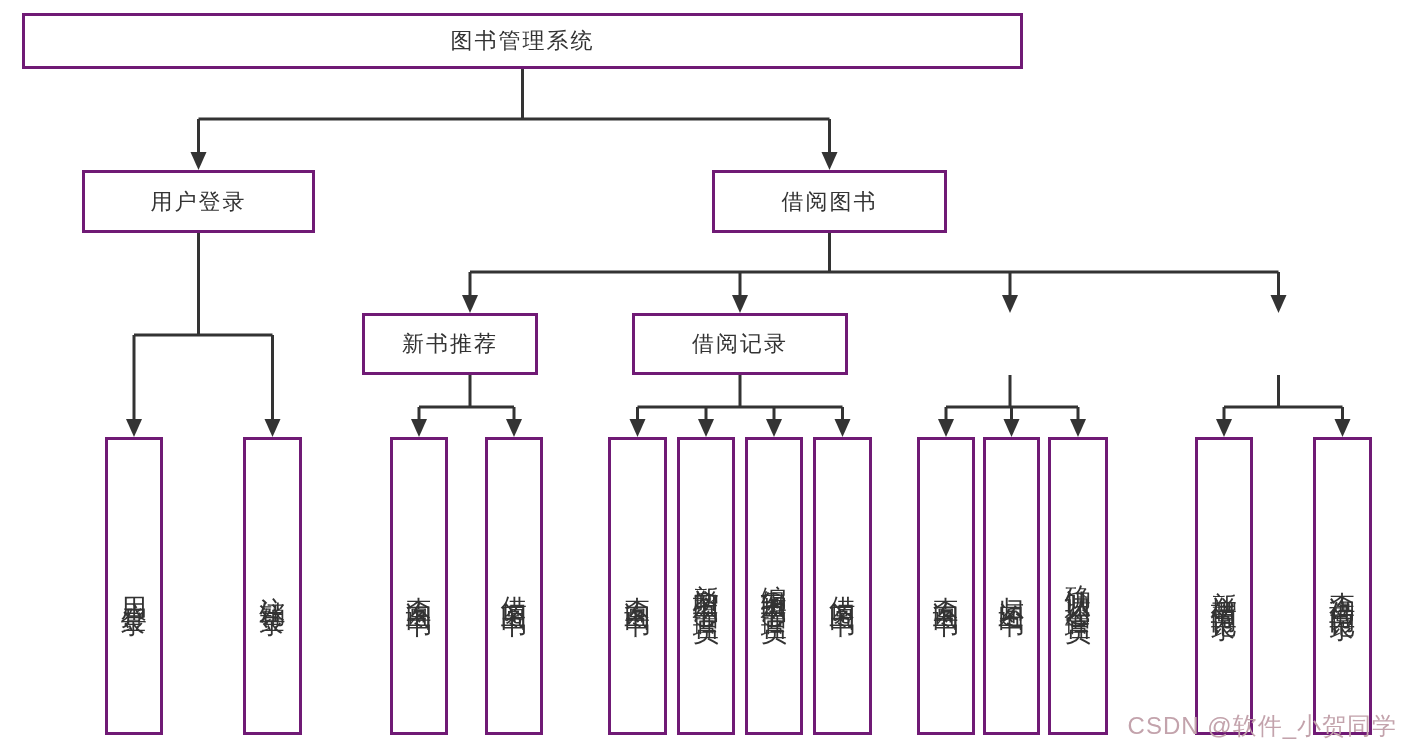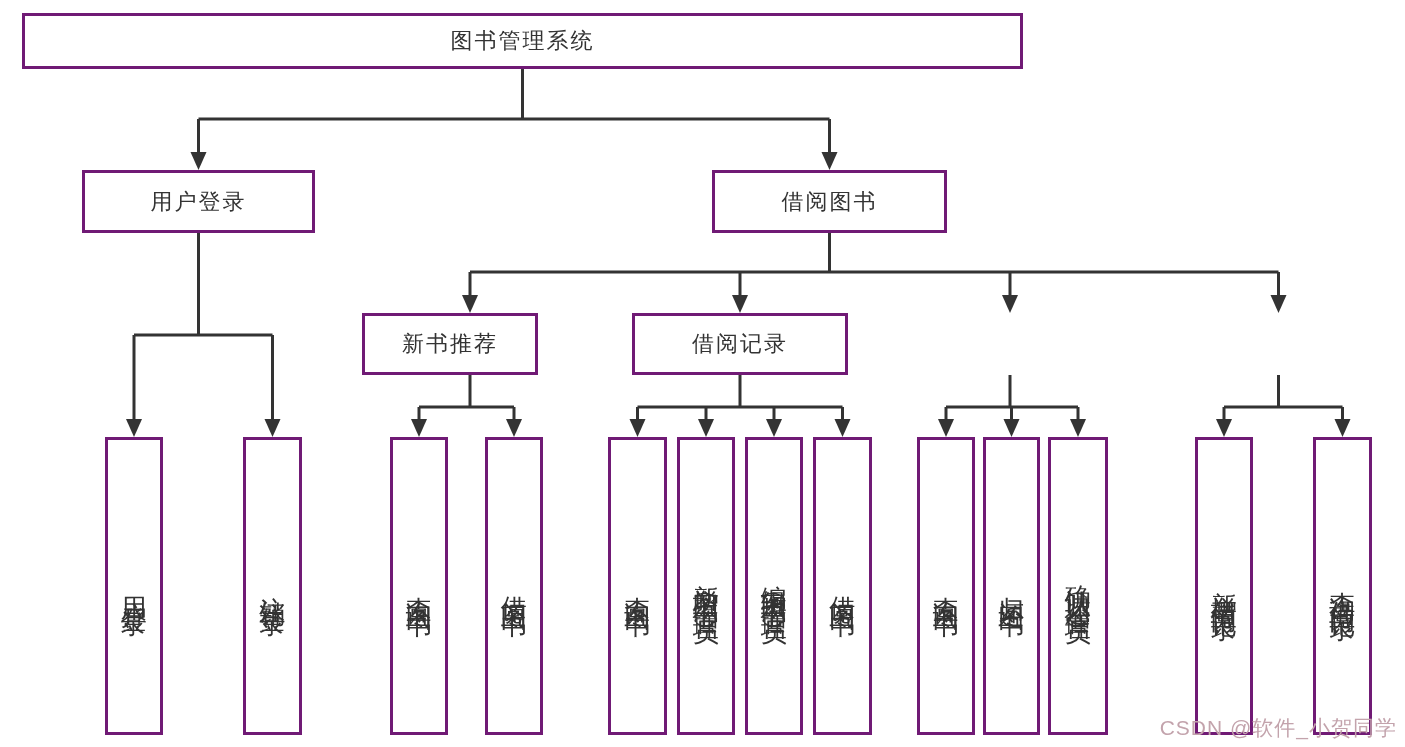--- a/index.html
+++ b/index.html
@@ -39,21 +39,21 @@
     font-size: 26px;
     letter-spacing: 5px;
     line-height: 1.1;
     white-space: nowrap;
   }
   #watermark {
     position: absolute;
     right: 8px;
     bottom: 5px;
     z-index: 5;
-    font-size: 21px;
+    font-size: 24px;
     color: #c3a3ac;
     letter-spacing: 1px;
     white-space: nowrap;
   }
 </style>
 </head>
 <body>
 
 <div id="canvas">
 

